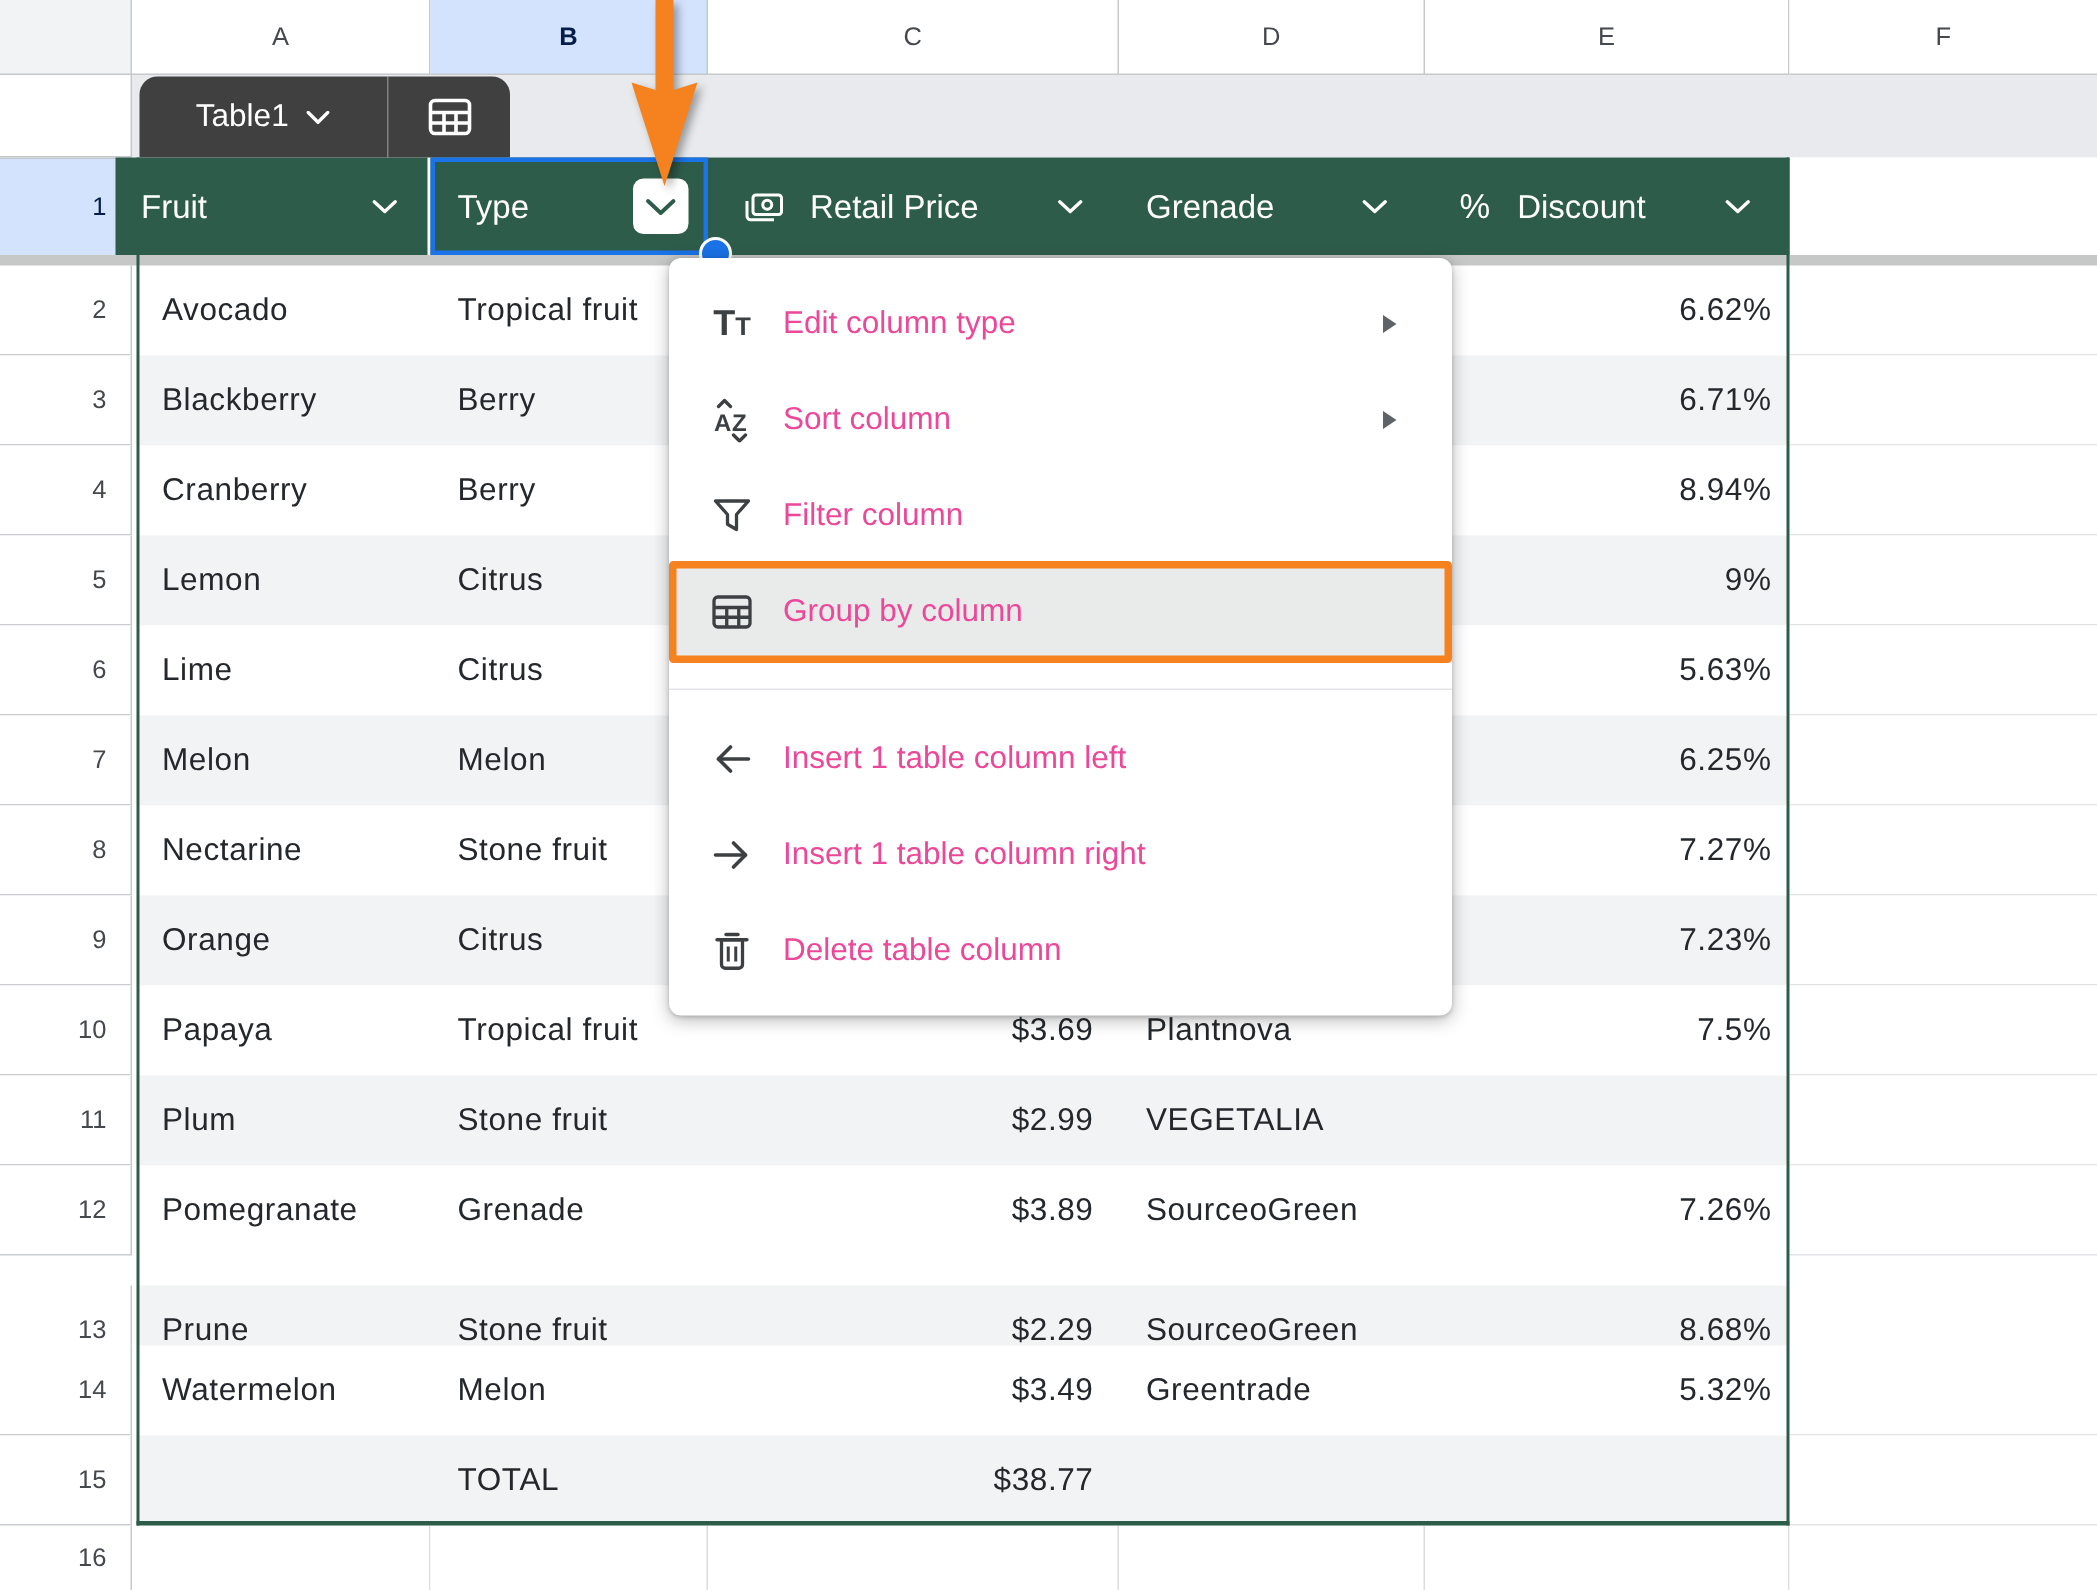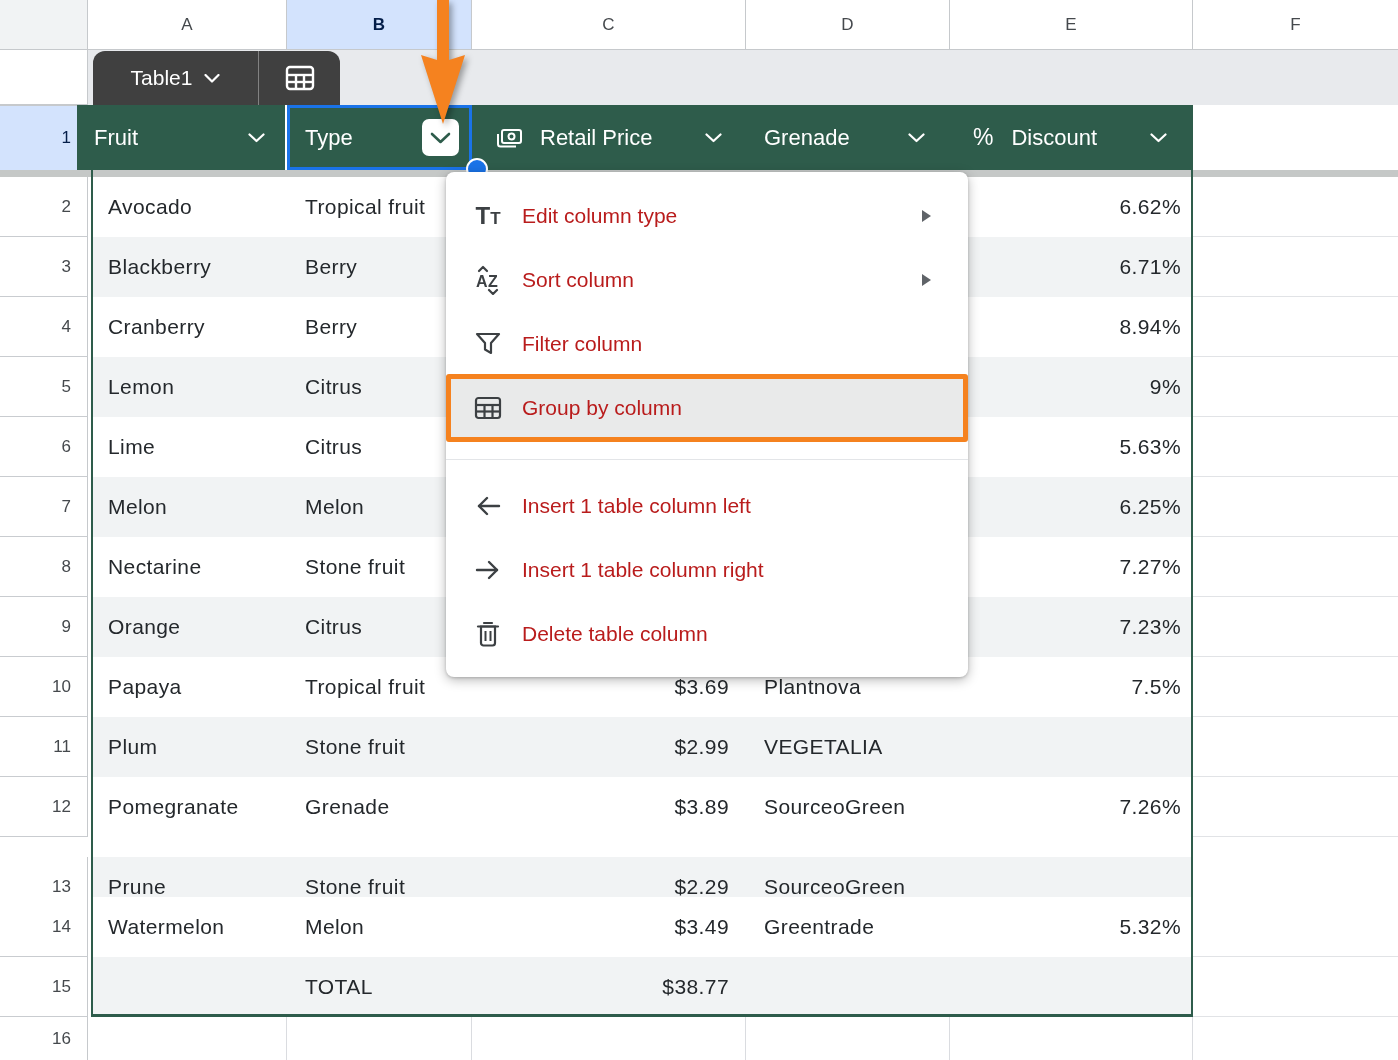--- a/index.html
+++ b/index.html
@@ -69,21 +69,21 @@
 
   
   .row16 { position:absolute; left:0; top:1017px; width:1398px; height:43px; }
   .row16 .gridcell { position:absolute; top:0; height:43px; border-right:1px solid #dadce0; background:#fff; }
 
   
   .menu { position:absolute; left:446px; top:172px; width:522px; height:505px; background:#fff;
           border-radius:8px; box-shadow:0 3px 12px rgba(0,0,0,.28), 0 1px 3px rgba(0,0,0,.18); z-index:20; }
   .mi { position:absolute; left:0; width:522px; height:64px; display:flex; align-items:center; cursor:pointer; }
   .mi .ic { position:absolute; left:24px; width:36px; height:36px; display:flex; align-items:center; justify-content:center; }
-  .mi .lbl { position:absolute; left:76px; font-size:21px; color:#b91c1c; white-space:nowrap; }
+  .mi .lbl { position:absolute; left:76px; font-size:21px; color:#ec4899; white-space:nowrap; }
   .mi .subarrow { position:absolute; left:476px; width:0; height:0; border-left:9px solid #5f6368;
                   border-top:6px solid transparent; border-bottom:6px solid transparent; }
   .menu-divider { position:absolute; left:0; top:287px; width:522px; height:1px; background:#e3e5e8; }
   .group-highlight { position:absolute; left:0; top:202px; width:522px; height:68px; background:#e9eaea;
                      border:5px solid #f5821f; border-radius:3px; z-index:0; }
   .mi.on-highlight { z-index:1; }
 
   .tt-icon { font-weight:bold; color:#3c4043; display:flex; align-items:baseline; }
   .tt-icon .big { font-size:24px; } .tt-icon .small { font-size:17px; }
 
@@ -324,20 +324,21 @@
   <div class="drow band" style="top:857px;">
     <div class="rnum">
         <span>13</span>
       </div>
     <div class="tband"></div>
       <div class="fcell"></div>
     <div class="cell c-fruit">Prune</div>
     <div class="cell c-type">Stone fruit</div>
     <div class="cell c-price">$2.29</div>
     <div class="cell c-supplier">SourceoGreen</div>
+    <div class="cell c-discount">8.68%</div>
   </div>
   <div class="drow" style="top:897px;padding-left:28px;">
     <div class="rnum">
         <span>14</span>
       </div>
     <div class="tband"></div>
       <div class="fcell"></div>
     <div class="cell c-fruit">Watermelon</div>
     <div class="cell c-type">Melon</div>
     <div class="cell c-price">$3.49</div>

